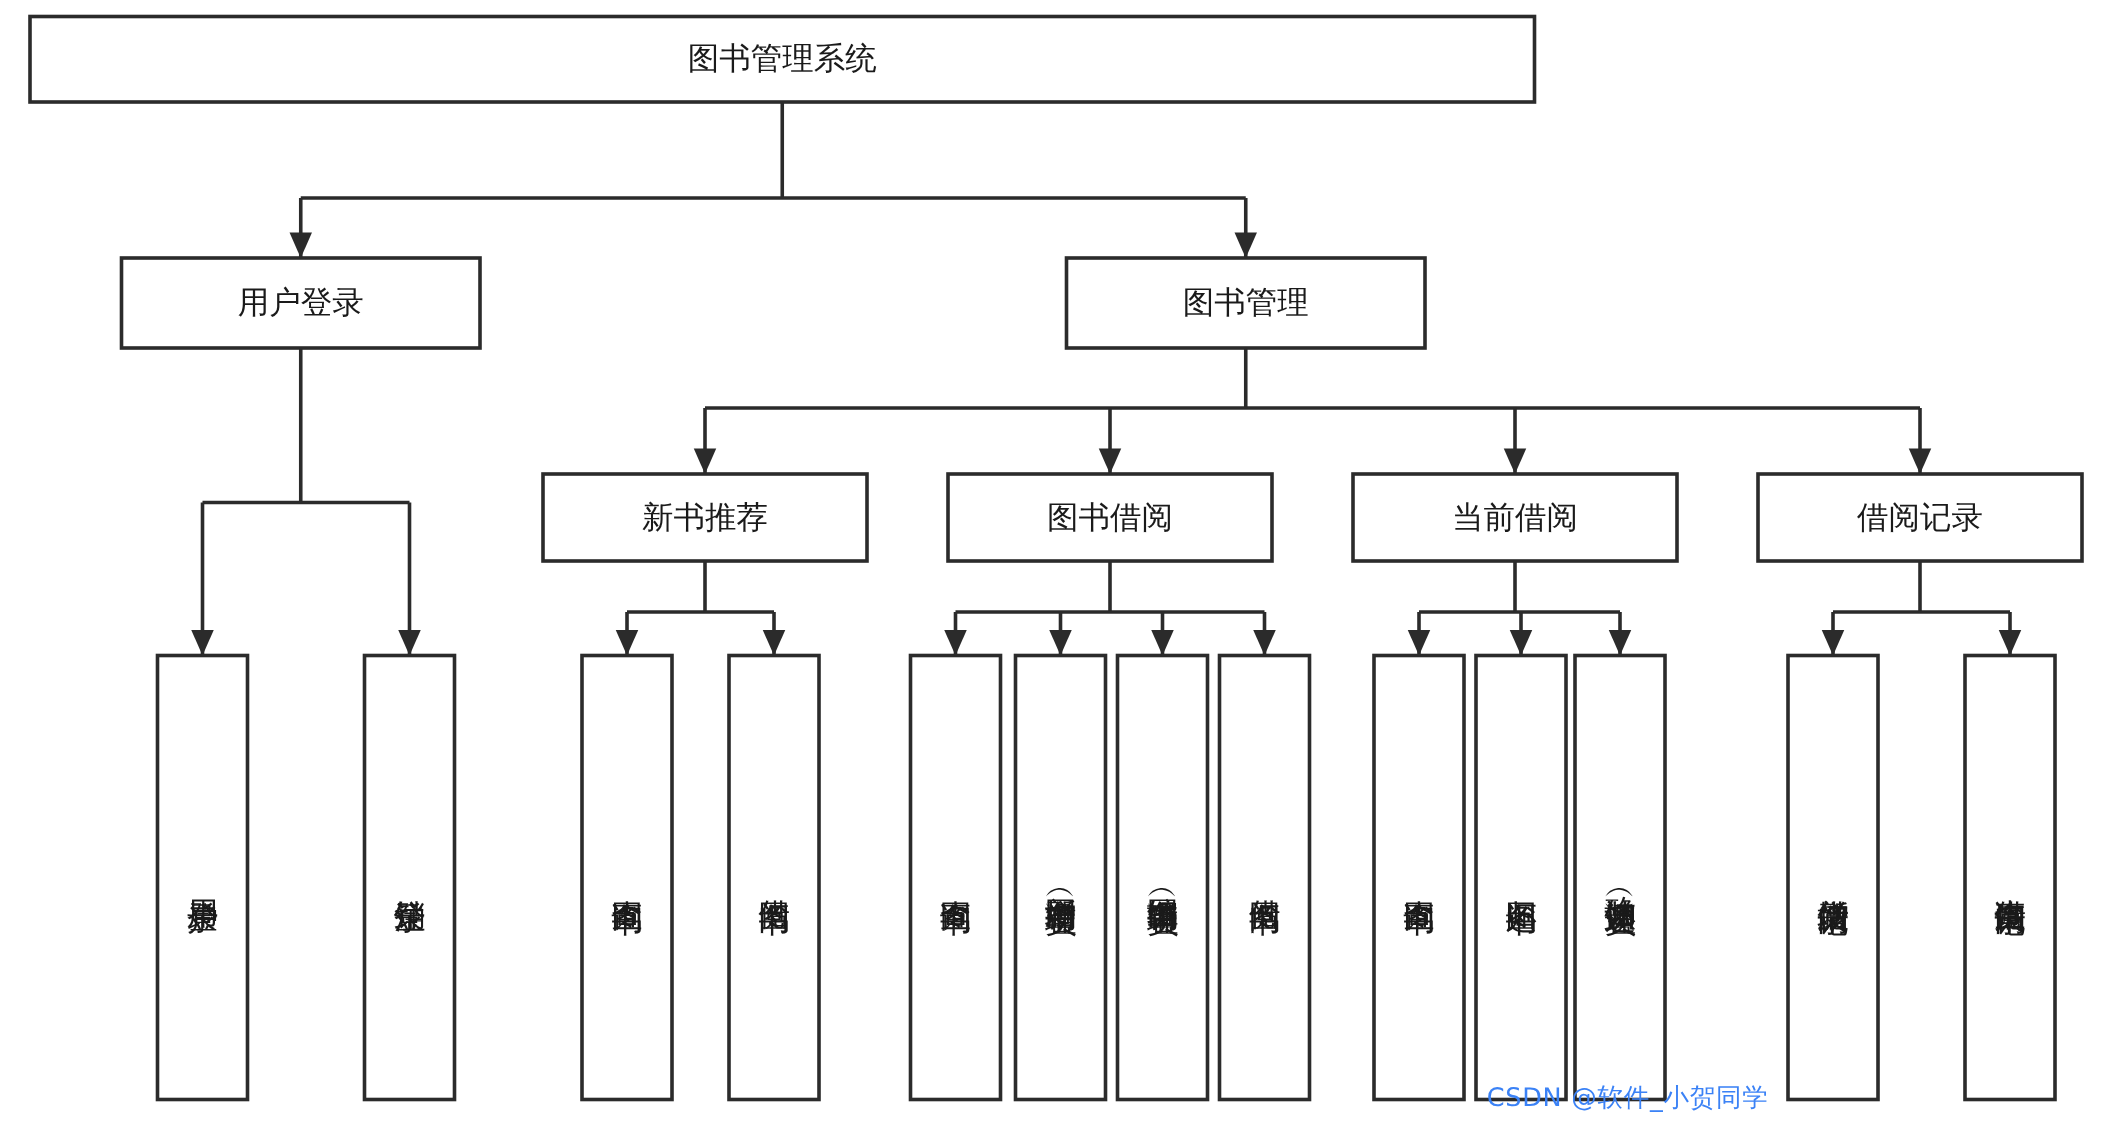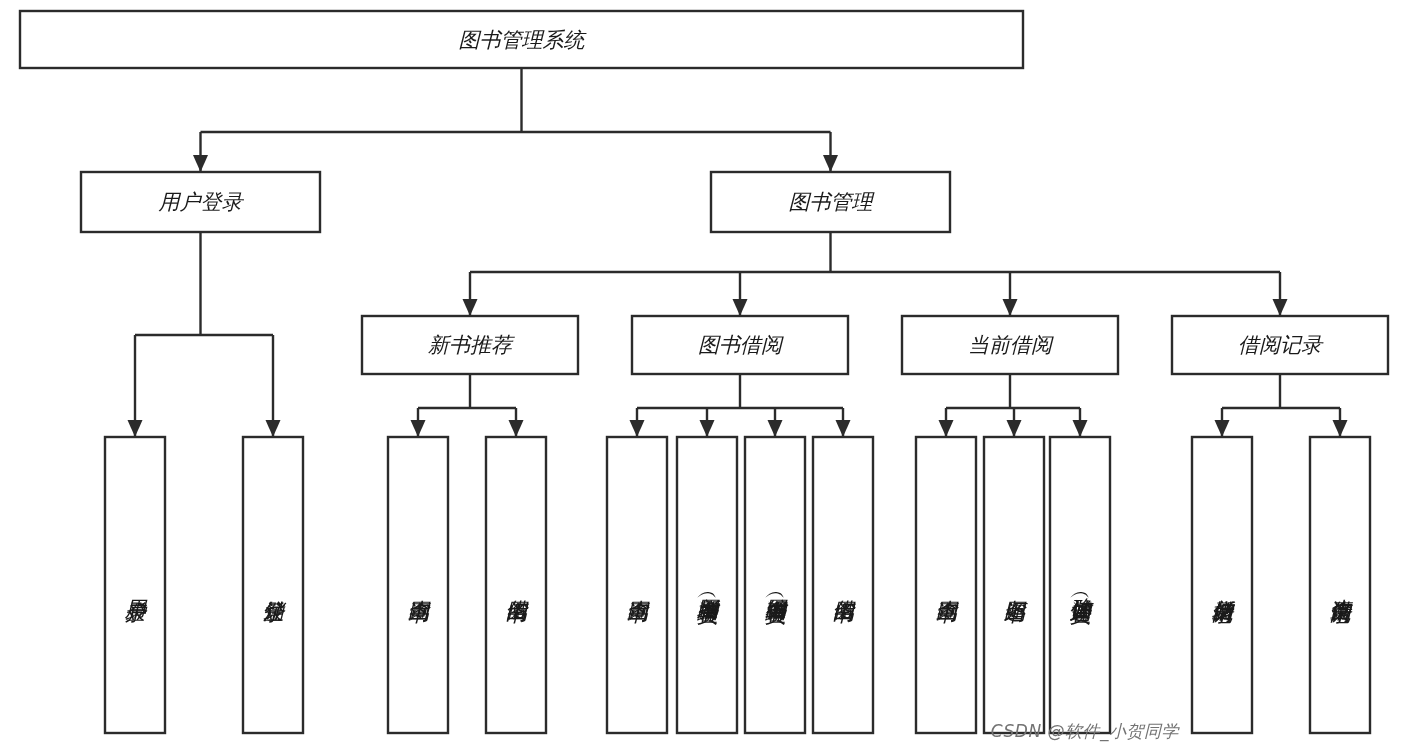--- a/index.html
+++ b/index.html
@@ -12,21 +12,20 @@
     width: 1405px;
     height: 747px;
     font-family: "DejaVu Sans", "Liberation Sans", sans-serif;
     overflow: hidden;
   }
   #diagram-root {
     position: relative;
     width: 1187px;
     height: 747px;
     background: #ffffff;
-    font-style: italic;
   }
   svg#tree-svg {
     position: absolute;
     left: 0;
     top: 0;
     width: 1405px;
     height: 747px;
     display: block;
   }
   .node-box {
@@ -63,21 +62,21 @@
     white-space: nowrap;
     text-align: center;
     pointer-events: none;
   }
   .watermark {
     position: absolute;
     right: 8px;
     bottom: 4px;
     font-family: "DejaVu Sans", "Liberation Sans", sans-serif;
     font-size: 17px;
-    color: #737373;
+    color: #3b82f6;
     white-space: nowrap;
     letter-spacing: 0.5px;
   }
 </style>
 </head>
 <body>
 
 <div id="diagram-root">
 
   <svg id="tree-svg" viewBox="0 0 1405 747" xmlns="http://www.w3.org/2000/svg">

